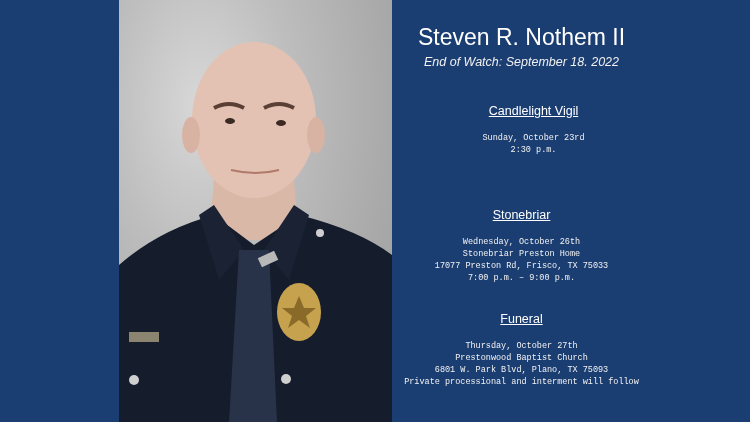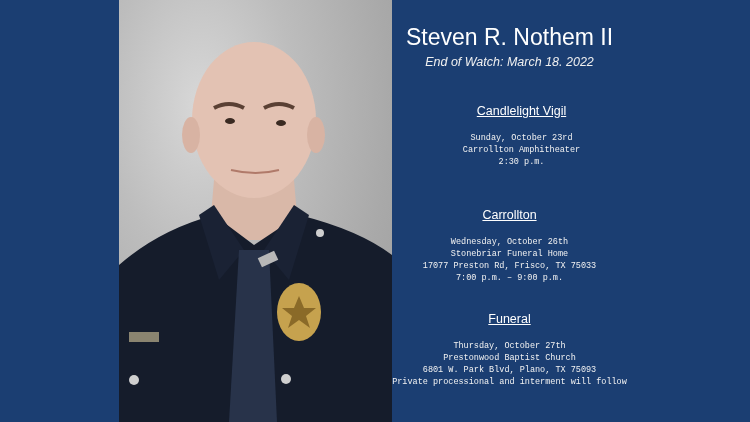--- a/index.html
+++ b/index.html
@@ -1,20 +1,20 @@
 <!DOCTYPE html>
 <html><head>
 <meta charset="utf-8">
 <style>
   html, body { margin:0; padding:0; }
   body { width:750px; height:422px; overflow:hidden; background:#1b3e72; font-family:"Liberation Sans", sans-serif; position:relative; }
   .photo { position:absolute; left:119px; top:0; width:273px; height:422px; overflow:hidden;
     background: radial-gradient(ellipse at 30% 25%, #d8d8d8 0%, #bdbdbd 35%, #a9a9a9 70%, #9c9c9c 100%); }
   .photo svg { position:absolute; left:0; top:0; }
-  .info { position:absolute; left:392px; top:0; width:235px; height:422px; color:#fff; text-align:center; }
+  .info { position:absolute; left:404px; top:0; width:235px; height:422px; color:#fff; text-align:center; }
   .name { position:absolute; top:24px; left:0; width:100%; font-size:23px; color:#fff; }
   .eow { position:absolute; top:55px; left:0; width:100%; font-size:12.5px; font-style:italic; color:#f0f0f0; }
   .sec { position:absolute; left:0; width:100%; }
   .sec-title { font-size:12.5px; text-decoration:underline; margin-bottom:14px; }
   .sec-line { font-size:8.5px; line-height:12px; color:#f2f2f2;font-family:Liberation Mono, monospace; }
 </style>
 </head>
 <body>
 
 <div class="photo">
@@ -47,33 +47,32 @@
     <rect x="10" y="332" width="30" height="10" fill="#8a8470"></rect>
 
     <circle cx="15" cy="380" r="5" fill="#cfcfcf"></circle>
     <circle cx="167" cy="379" r="5" fill="#cfcfcf"></circle>
     <circle cx="201" cy="233" r="4" fill="#cfcfcf"></circle>
   </svg>
 </div>
 
 <div class="info">
   <div class="name">Steven R. Nothem II</div>
-  <div class="eow">End of Watch: March 18. 2022</div>
+  <div class="eow">End of Watch: September 18. 2022</div>
 
   <div class="sec" style="top:104px;padding-left:12px;">
     <div class="sec-title">Candlelight Vigil</div>
     <div class="sec-line">Sunday, October 23rd</div>
-    <div class="sec-line">Carrollton Amphitheater</div>
     <div class="sec-line">2:30 p.m.</div>
   </div>
 
   <div class="sec" style="top:208px;">
-    <div class="sec-title">Carrollton</div>
+    <div class="sec-title">Stonebriar</div>
     <div class="sec-line">Wednesday, October 26th</div>
-    <div class="sec-line">Stonebriar Funeral Home</div>
+    <div class="sec-line">Stonebriar Preston Home</div>
     <div class="sec-line">17077 Preston Rd, Frisco, TX 75033</div>
     <div class="sec-line">7:00 p.m. – 9:00 p.m.</div>
   </div>
 
   <div class="sec" style="top:312px;">
     <div class="sec-title">Funeral</div>
     <div class="sec-line">Thursday, October 27th</div>
     <div class="sec-line">Prestonwood Baptist Church</div>
     <div class="sec-line">6801 W. Park Blvd, Plano, TX 75093</div>
     <div class="sec-line">Private processional and interment will follow</div>

